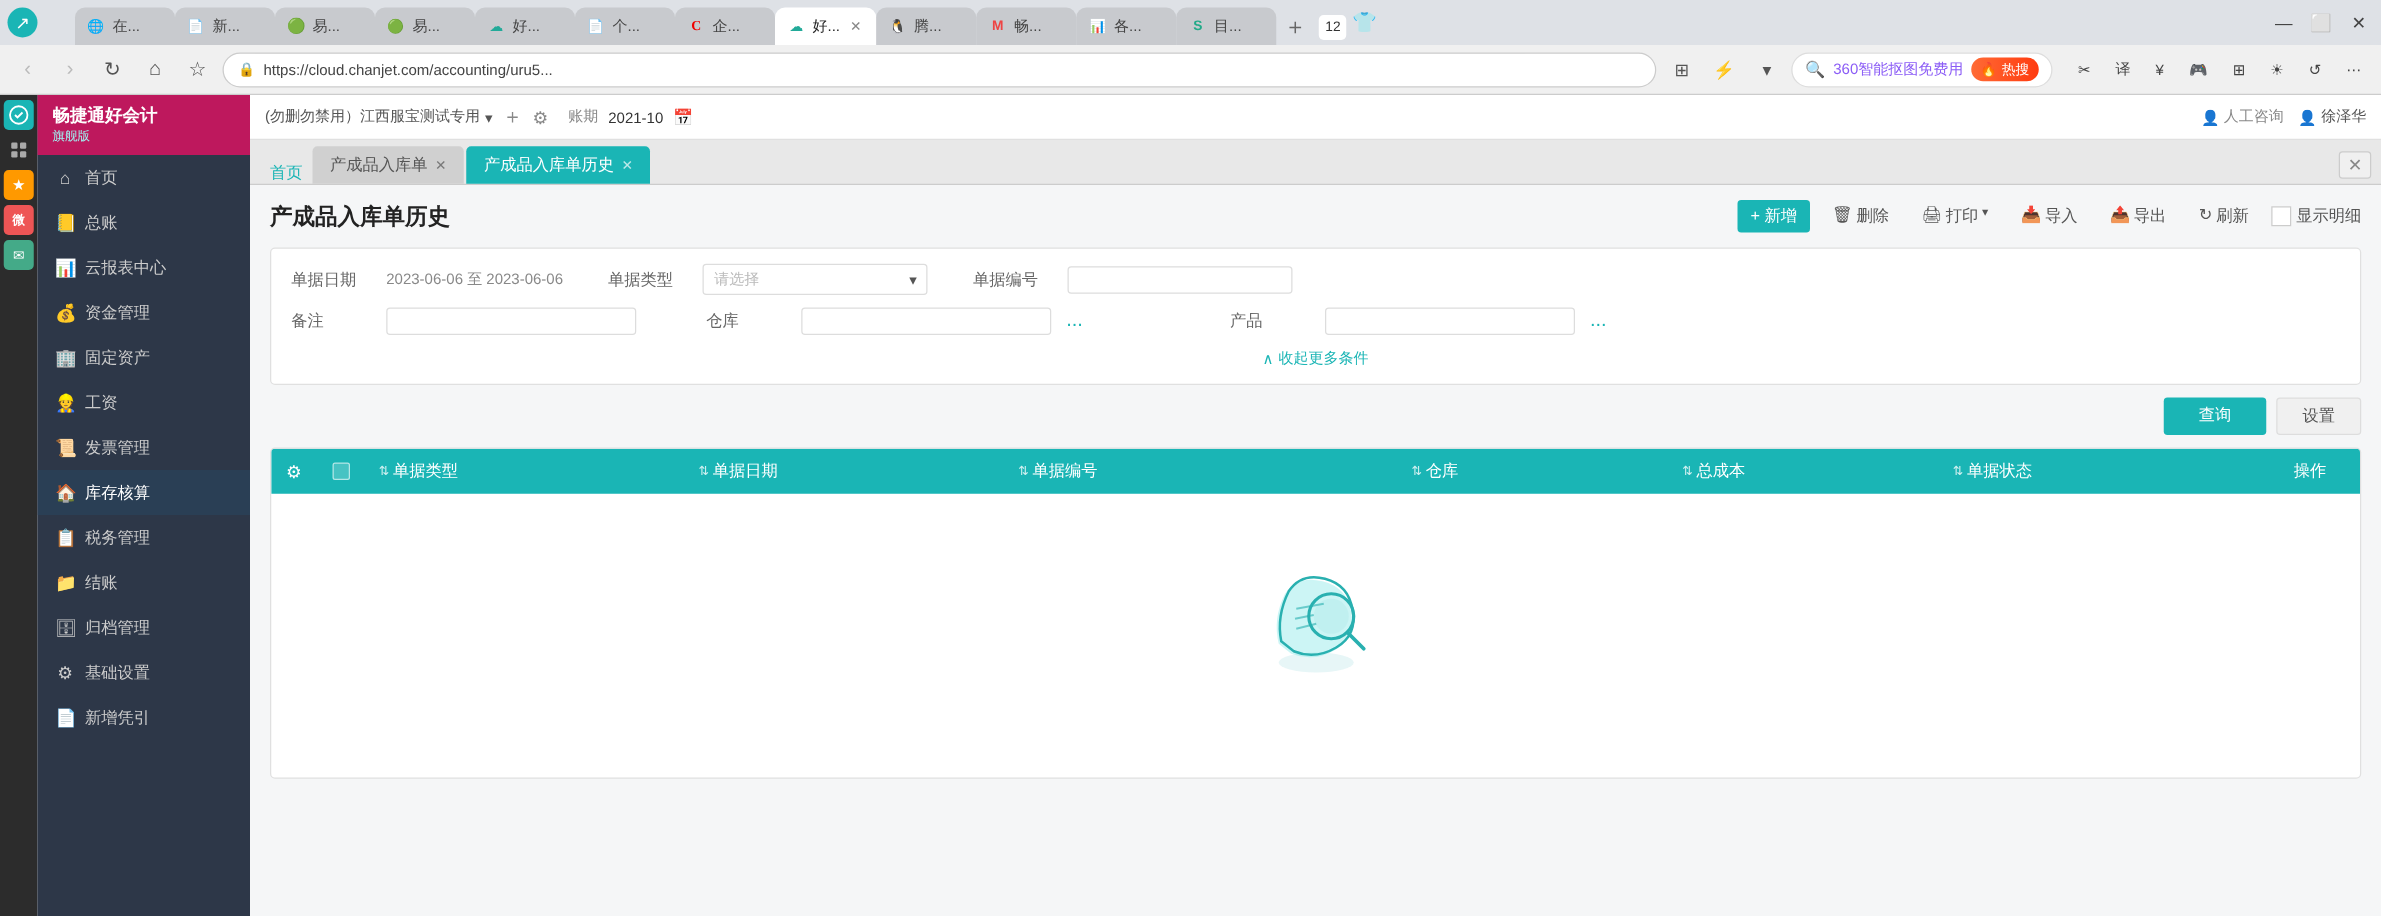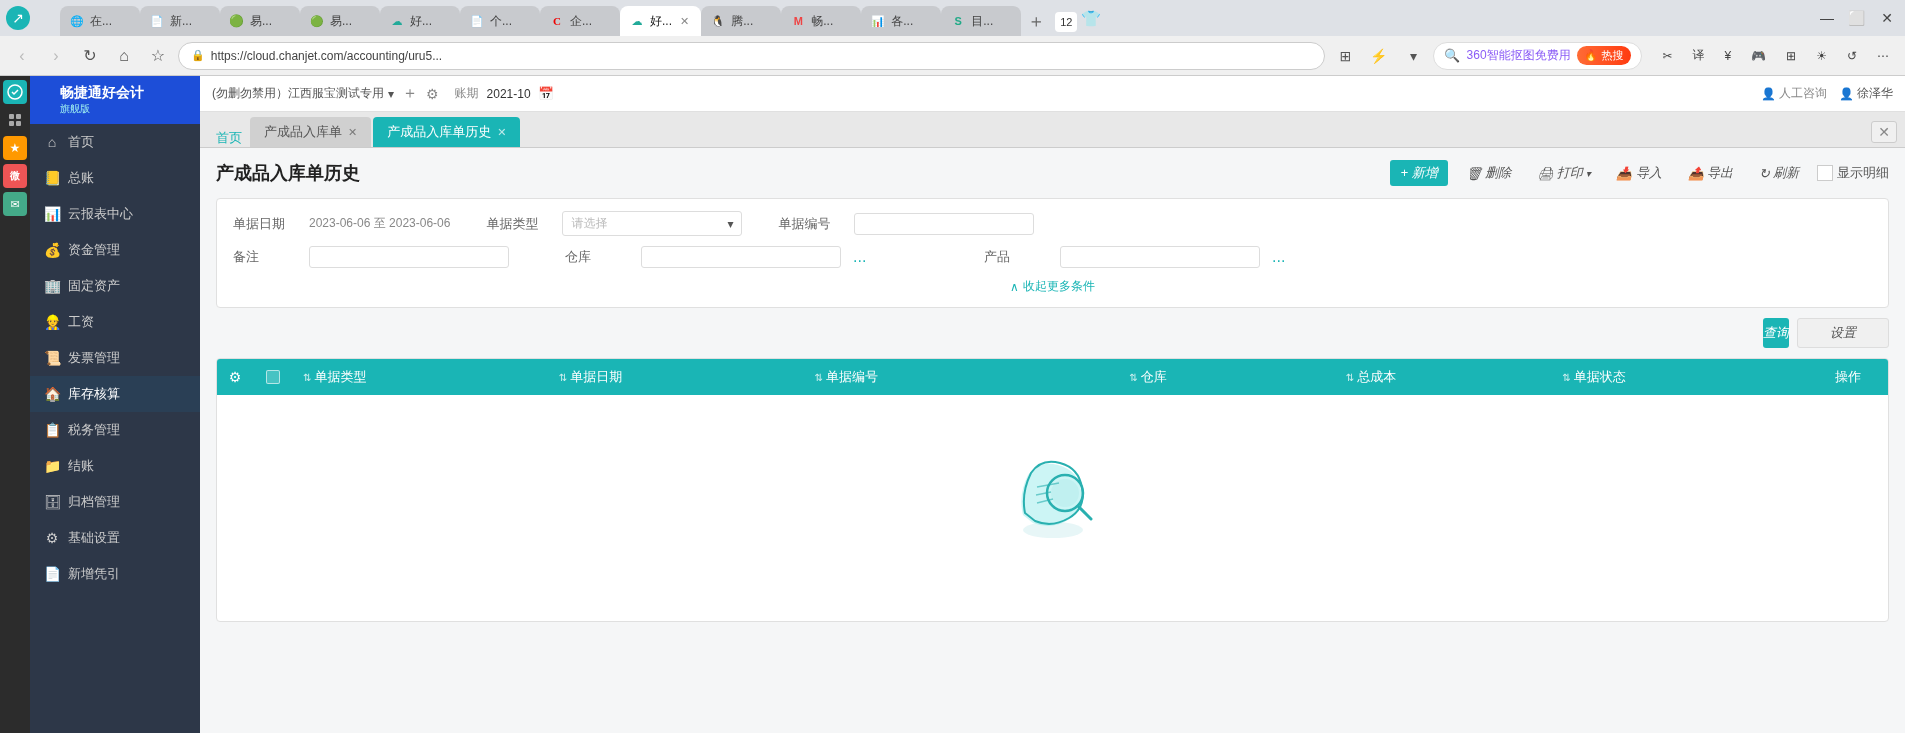--- a/index.html
+++ b/index.html
@@ -31,21 +31,21 @@
 
     
     .app-layout { display: flex; flex: 1; overflow: hidden; }
 
     
     .icon-rail { width: 30px; background: #2c2c2c; display: flex; flex-direction: column; align-items: center; padding-top: 4px; gap: 4px; }
     .rail-icon { width: 24px; height: 24px; border-radius: 4px; display: flex; align-items: center; justify-content: center; cursor: pointer; font-size: 13px; }
 
     
     .sidebar { width: 170px; background: #2d3748; display: flex; flex-direction: column; }
-    .sidebar-header { background: #1d4ed8; padding: 8px 30px; display: flex; align-items: center; gap: 6px; }
+    .sidebar-header { background: #be185d; padding: 8px 12px; display: flex; align-items: center; gap: 6px; }
     .sidebar-logo { color: #fff; font-size: 14px; font-weight: bold; }
     .sidebar-subtitle { color: #a0f0f0; font-size: 10px; }
     .sidebar-menu { flex: 1; overflow-y: auto; }
     .sidebar-item { display: flex; align-items: center; gap: 8px; padding: 9px 14px; color: #ccc; cursor: pointer; font-size: 13px; }
     .sidebar-item.active { background: #2a3f55; color: #fff; }
     .sidebar-item .item-icon { font-size: 14px; width: 16px; text-align: center; }
 
     
     .main-content { flex: 1; display: flex; flex-direction: column; background: #f5f6f7; overflow: hidden; }
 
@@ -64,21 +64,21 @@
     .page-tab.active { background: #1ab5b5; color: #fff; }
     .page-tab .tab-close-x { font-size: 11px; opacity: 0.7; }
 
     
     .content-area { flex: 1; overflow-y: auto; padding: 12px 16px; background: #f5f6f7; }
 
     
     .page-header { display: flex; align-items: center; margin-bottom: 12px; }
     .page-title { font-size: 18px; color: #222; font-weight: bold; }
     .page-actions { margin-left: auto; display: flex; align-items: center; gap: 10px; }
-    .action-btn { display: flex; align-items: center; gap: 3px; color: #555; font-size: 13px; cursor: pointer; padding: 4px 8px; border-radius: 3px; font-style: italic; }
+    .action-btn { display: flex; gap: 3px; color: #555; font-size: 13px; cursor: pointer; padding: 4px 8px; border-radius: 3px; }
     .action-btn.primary-btn { background: #1ab5b5; color: #fff; border-radius: 3px; padding: 4px 10px; }
     .action-btn.setting-btn { background: #f0f0f0; border: 1px solid #ddd; color: #555; }
 
     
     .filter-panel { background: #fff; border: 1px solid #e0e0e0; border-radius: 4px; padding: 12px 16px; margin-bottom: 10px; }
     .filter-row { display: flex; align-items: center; gap: 16px; margin-bottom: 10px; }
     .filter-row:last-child { margin-bottom: 0; }
     .filter-label { color: #666; font-size: 13px; min-width: 60px; }
     .date-filter { display: flex; align-items: center; gap: 6px; }
     .date-btn { padding: 2px 8px; border-radius: 3px; font-size: 12px; cursor: pointer; color: #555; border: 1px solid transparent; }
@@ -411,24 +411,24 @@
           </div>
 
 
           <div class="collapse-btn">
             <span>∧</span>
             <span>收起更多条件</span>
           </div>
         </div>
 
         <div style="display:flex; justify-content:flex-end; gap:8px; margin-bottom:10px;">
-          <div class="action-btn primary-btn" style="padding:5px 0;">
+          <div class="action-btn primary-btn" style="padding:5px 28px;">
             <span>查询</span>
           </div>
-          <div class="action-btn setting-btn" style="padding:5px 32px;">
+          <div class="action-btn setting-btn" style="padding:5px 20px;">
             <span>设置</span>
           </div>
         </div>
 
         <div class="data-table">
           <div class="table-header">
             <div class="th th-settings">
               <span>⚙</span>
             </div>
             <div class="th th-checkbox">

